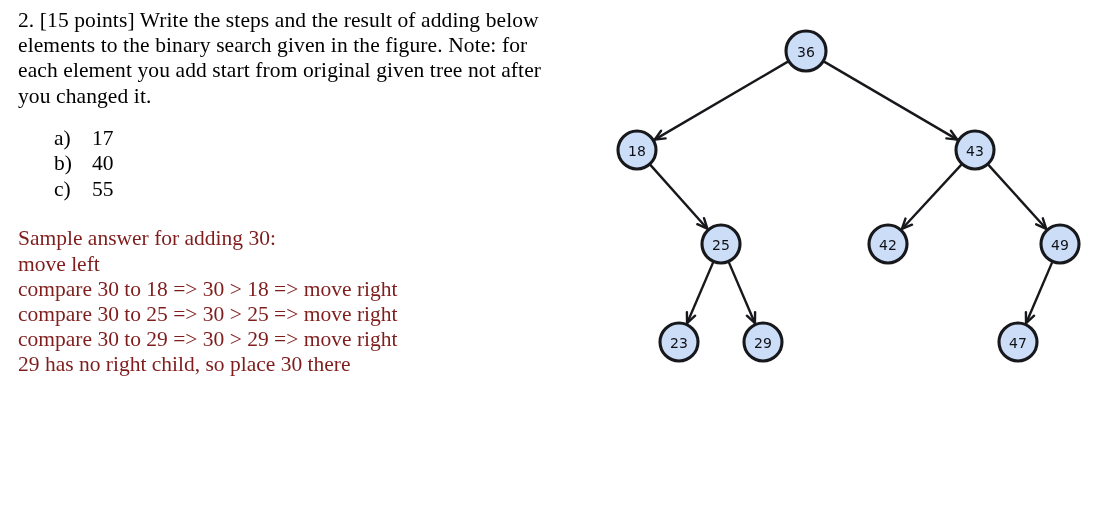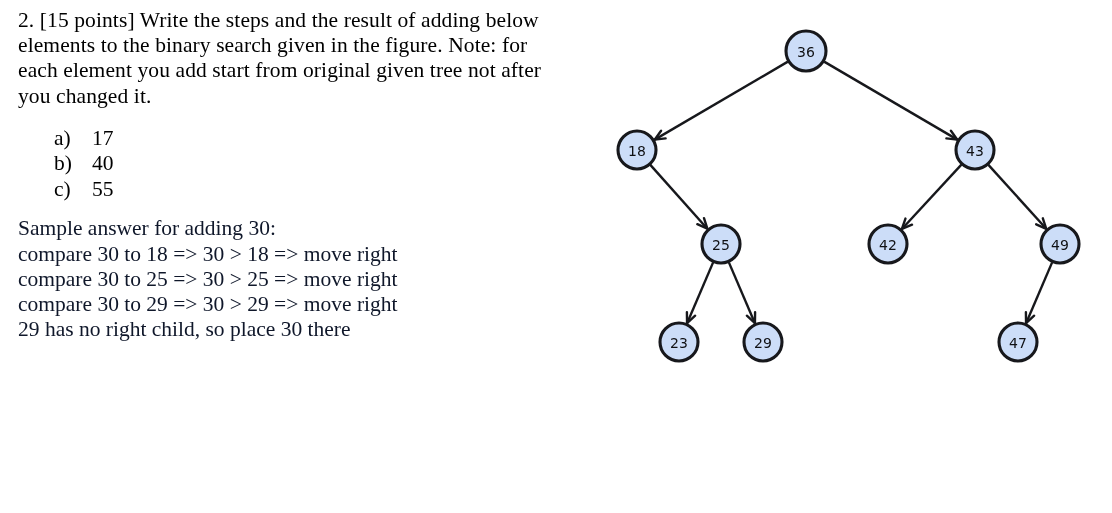--- a/index.html
+++ b/index.html
@@ -49,22 +49,22 @@
     display: flex;
   }
   .opt-marker {
     width: 38px;
     display: inline-block;
   }
   .opt-value {
     display: inline-block;
   }
   .answer-block {
-    margin-top: 14px;
-    color: #0f172a;
+    margin-top: 24px;
+    color: #7f1d1d;
     font-size: 21.5px;
     line-height: 25.2px;
   }
   .answer-line {
     white-space: pre-wrap;
   }
 
   
   .tree-wrap {
     position: absolute;
@@ -122,20 +122,21 @@
         <span class="opt-value">40</span>
       </li>
       <li class="opt-row">
         <span class="opt-marker">c)</span>
         <span class="opt-value">55</span>
       </li>
     </ul>
 
     <div class="answer-block">
       <div class="answer-line">Sample answer for adding 30:</div>
+      <div class="answer-line">move left</div>
       <div class="answer-line">compare 30 to 18 =&gt; 30 &gt; 18 =&gt; move right</div>
       <div class="answer-line">compare 30 to 25 =&gt; 30 &gt; 25 =&gt; move right</div>
       <div class="answer-line">compare 30 to 29 =&gt; 30 &gt; 29 =&gt; move right</div>
       <div class="answer-line">29 has no right child, so place 30 there</div>
     </div>
 
   </div>
 
   <div class="tree-wrap">
     <svg class="tree-svg" viewBox="0 0 536 400">

